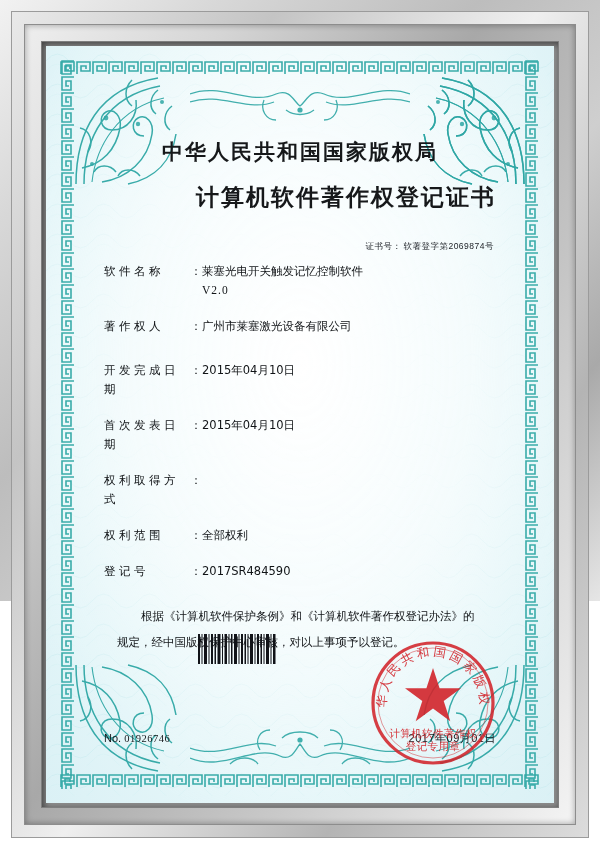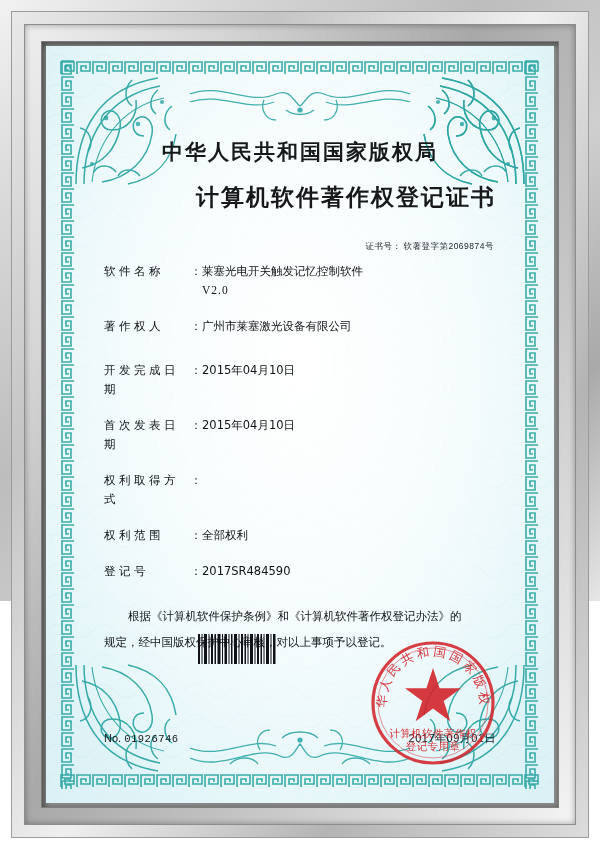--- a/index.html
+++ b/index.html
@@ -179,20 +179,21 @@
 
   .gap-lg { height: 16px; }
   .gap-md { height: 8px; }
 
   #statement {
     margin-top: 22px;
     font-size: 11.5px;
     line-height: 26px;
     color: #101316;
     font-family: "DejaVu Sans", sans-serif;
+    margin-left: 13px;
   }
   #statement .s-line-1 { text-indent: 24px; display: block; }
   #statement .s-line-2 { display: block; }
 
   
   #barcode {
     position: absolute;
     left: 152px; top: 588px;
     width: 78px; height: 30px;
     z-index: 7;
@@ -212,21 +213,21 @@
     left: 58px; top: 685px;
     width: 392px;
     display: flex;
     justify-content: space-between;
     align-items: baseline;
     font-size: 11px;
     color: #15181c;
     z-index: 7;
   }
   #footer .no-text {
-    font-family: Liberation Mono, monospace;
+    font-family: Liberation Serif, serif;
     letter-spacing: 0.5px;
     font-size: 10.5px;
   }
   #footer .date-text {
     font-family: Liberation Sans, sans-serif;
     letter-spacing: 0.5px;
     font-size: 11px;
   }
 </style>
 </head>

